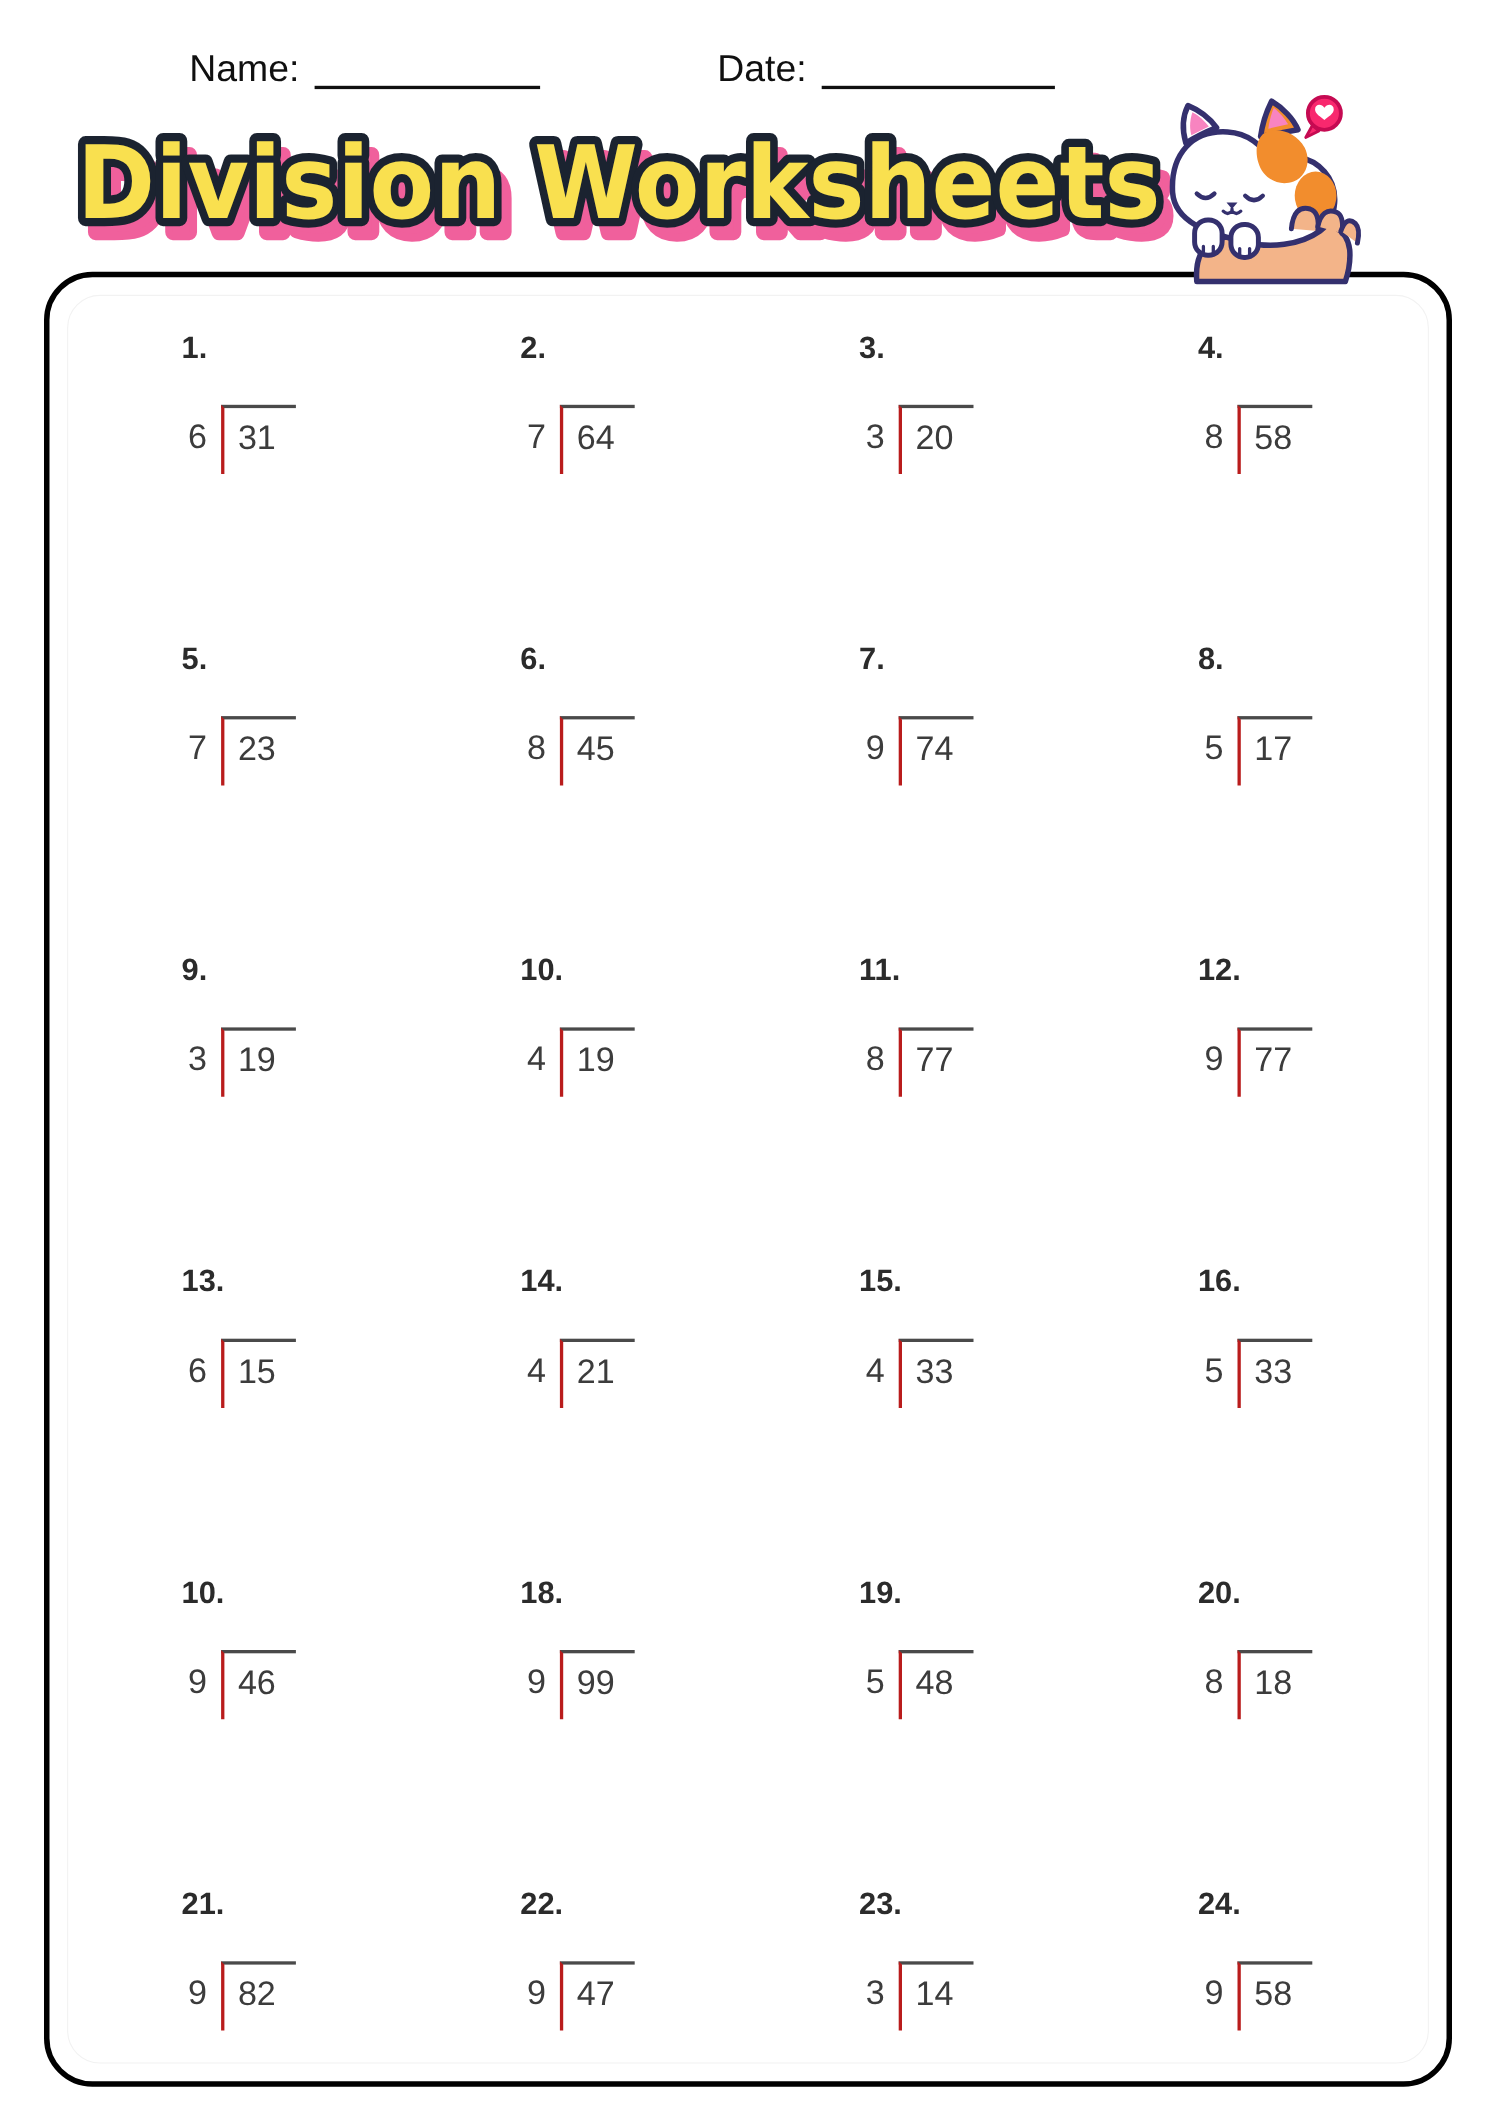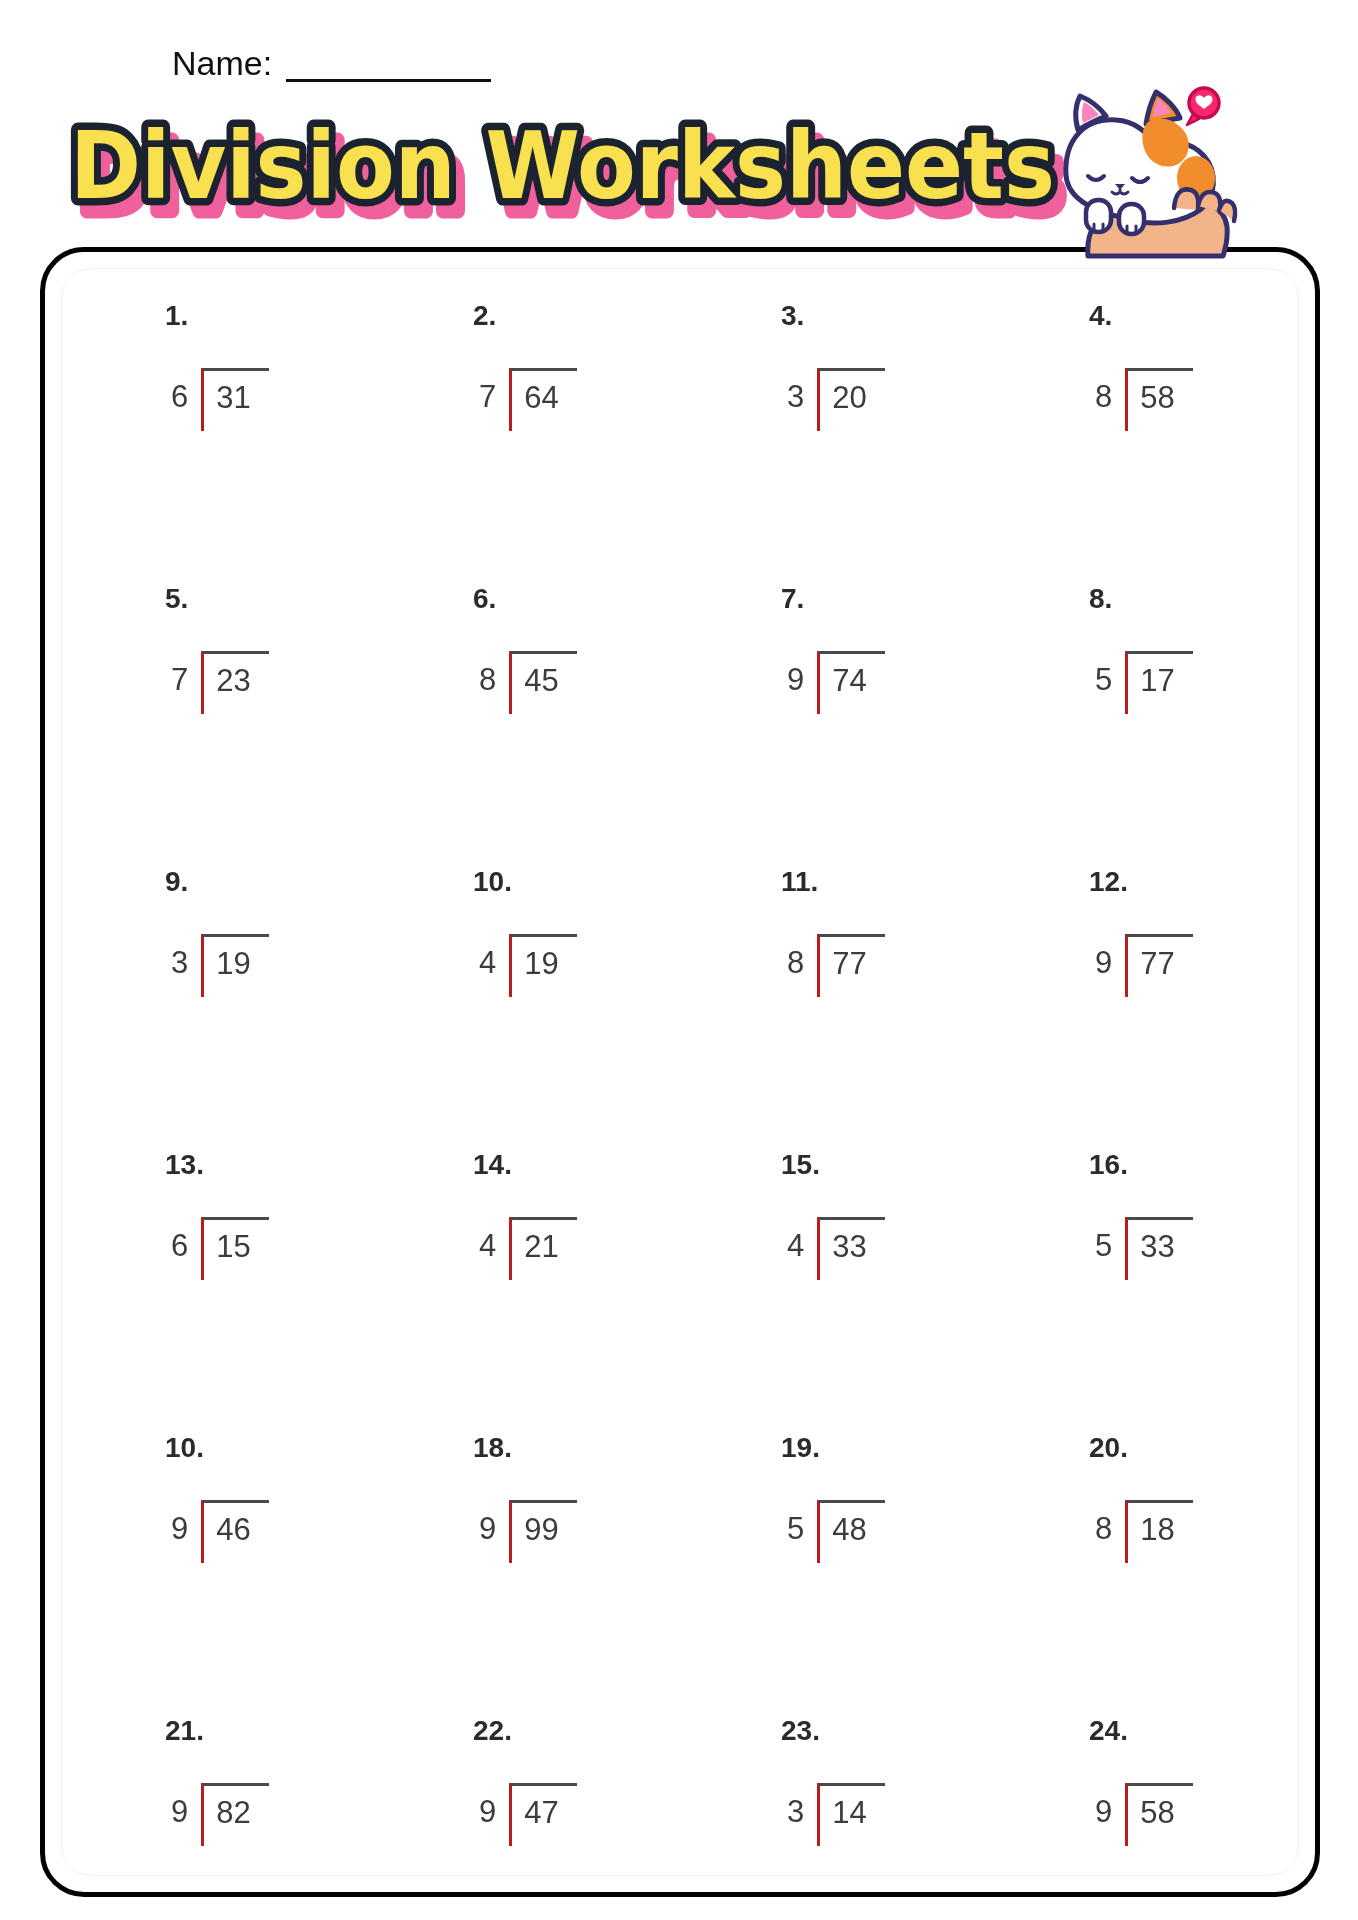--- a/index.html
+++ b/index.html
@@ -1,21 +1,21 @@
 <!DOCTYPE html>
 <html><head>
 <meta charset="utf-8">
 <style>
   html,body{margin:0;padding:0}
   .page{
     position:relative;width:1358px;height:1920px;background:#ffffff;
     font-family:"Liberation Sans",sans-serif;overflow:hidden;
   }
   
-  .field{position:absolute;top:44px;display:flex;align-items:center;font-size:34px;color:#101010}
+  .field{position:absolute;top:44px;display:flex;align-items:flex-start;font-size:34px;color:#101010}
   .field .label{line-height:1.15}
   .blank{display:inline-block;height:34px;border-bottom:3px solid #101010;margin-left:14px}
   #name-field{left:172px}
   #name-field .blank{width:205px}
   #date-field{left:652px}
   #date-field .blank{width:212px}
   
   #title-svg{position:absolute;left:62px;top:86px;overflow:visible}
   
   #cat-svg{position:absolute;left:1058px;top:78px;overflow:visible;z-index:3}
@@ -37,20 +37,24 @@
 </head>
 <body>
 
 <div class="page">
 
   <div class="field" id="name-field">
     <span class="label">Name:</span>
     <span class="blank"></span>
   </div>
 
+  <div class="field" id="date-field">
+    <span class="label">Date:</span>
+    <span class="blank"></span>
+  </div>
 
   <svg id="title-svg" width="1060" height="150" viewBox="0 0 1060 150">
     <text x="8" y="112" transform="translate(9,13)" font-family="DejaVu Sans, sans-serif" font-size="92" font-weight="bold" fill="#F0609C" stroke="#F0609C" stroke-width="15" stroke-linejoin="round" paint-order="stroke" textLength="985" lengthAdjust="spacingAndGlyphs">Division Worksheets</text>
     <text x="8" y="112" font-family="DejaVu Sans, sans-serif" font-size="92" font-weight="bold" fill="#F9E04F" stroke="#1B2330" stroke-width="15" stroke-linejoin="round" paint-order="stroke" textLength="985" lengthAdjust="spacingAndGlyphs">Division Worksheets</text>
   </svg>
 
   <svg id="cat-svg" width="185" height="178" viewBox="0 0 185 178">
 
     <path d="M30 178 C28 152 38 141 58 137 L118 125 C150 119 167 131 169 149 C170 161 167 172 165 178 Z" fill="#F3B489" stroke="#34306E" stroke-width="5" stroke-linejoin="round"></path>
 

